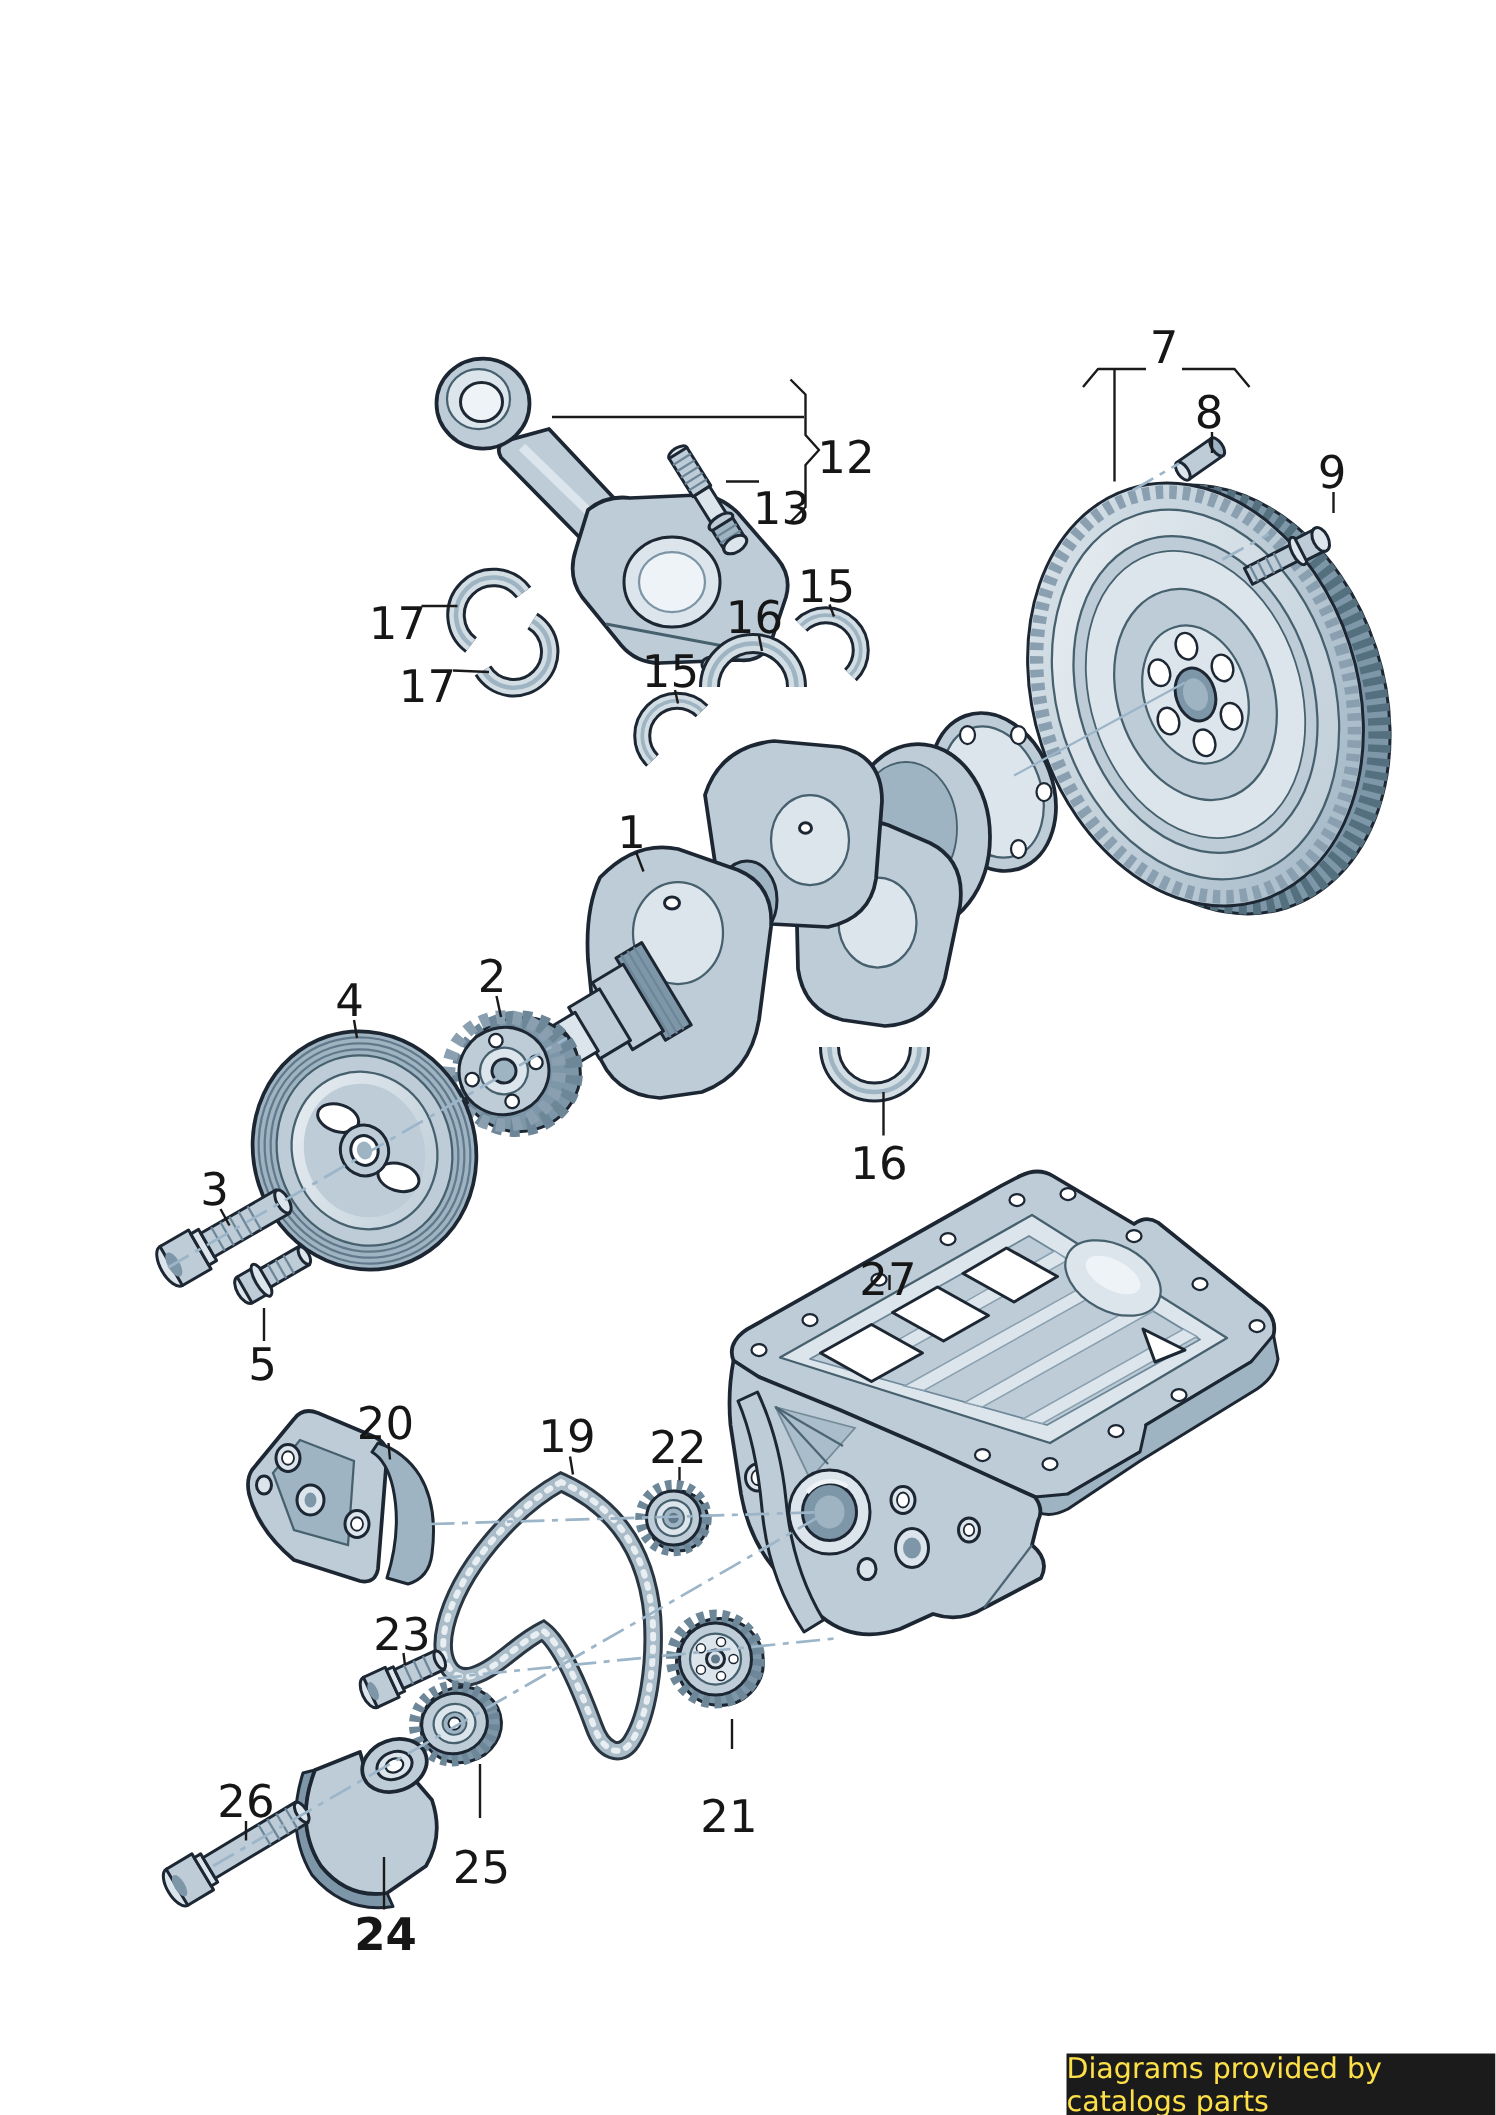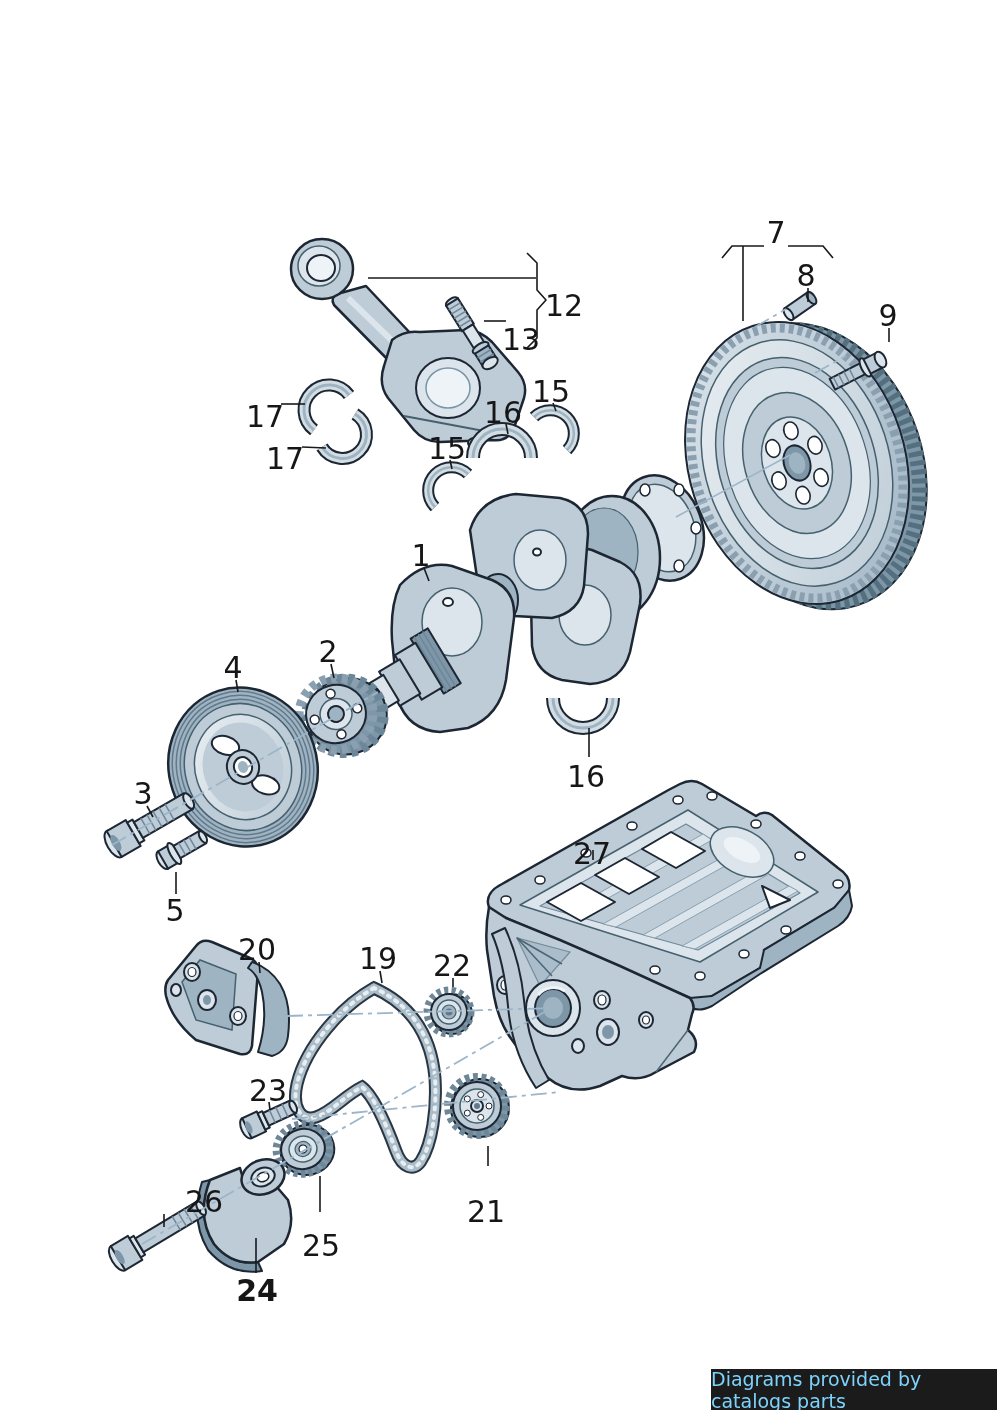--- a/index.html
+++ b/index.html
@@ -434,20 +434,20 @@
       <span class="callout" style="left: 586px; top: 777px;">16</span>
       <span class="callout" style="left: 265px; top: 417px;">17</span>
       <span class="callout" style="left: 285px; top: 459px;">17</span>
       <span class="callout" style="left: 378px; top: 959px;">19</span>
       <span class="callout" style="left: 257px; top: 950px;">20</span>
       <span class="callout" style="left: 486px; top: 1184px; margin-top: 28px;">21</span>
       <span class="callout" style="left: 452px; top: 966px; text-align: right;">22</span>
       <span class="callout" style="left: 268px; top: 1091px;">23</span>
       <span class="callout" style="left: 257px; top: 1291px; font-weight: bold;">24</span>
       <span class="callout" style="left: 321px; top: 1230px; margin-top: 16px;">25</span>
-      <span class="callout" style="left: 164px; top: 1202px; margin-left: 40px;">26</span>
+      <span class="callout" style="left: 164px; top: 1202px;">26</span>
       <span class="callout" style="left: 592px; top: 838px; margin-top: 16px;">27</span>
     </div>
 
-<div id="footer-banner" style="background: rgb(27, 27, 27); color: #7dd3fc;">
+<div id="footer-banner" style="background: rgb(27, 27, 27); color: #fde047;">
   <span>Diagrams provided by catalogs parts</span>
 </div>
 </div>
 
 </body></html>

